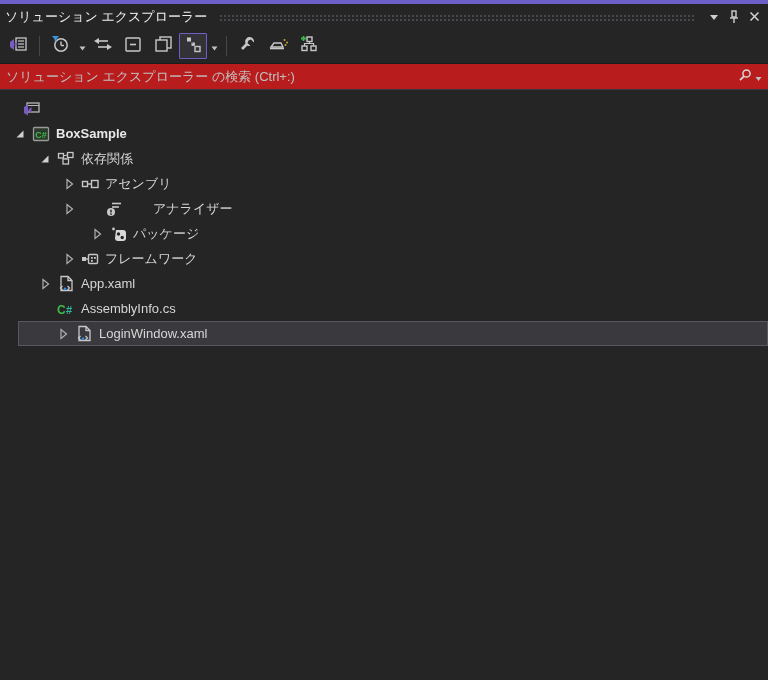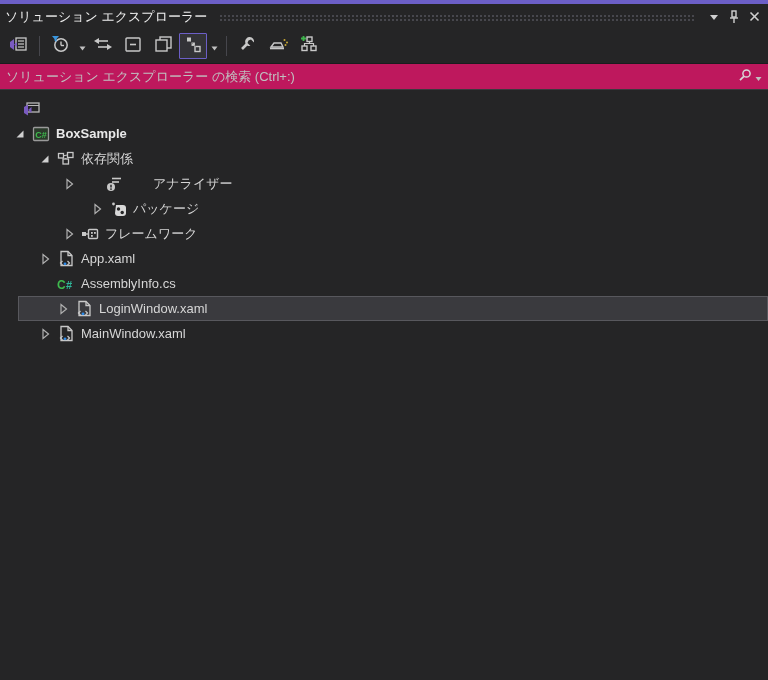--- a/index.html
+++ b/index.html
@@ -20,21 +20,21 @@
     background-size:4px 4px; background-position:0 1px; }
   .tb-btn { width:20px; height:18px; display:flex; align-items:center; justify-content:center; color:#d0d0d0; cursor:pointer; }
   .tb-btn svg { display:block; }
 
   .toolbar { height:34px; flex:none; display:flex; align-items:center; padding:0 4px; gap:2px; }
   .tool-btn { width:28px; height:26px; display:flex; align-items:center; justify-content:center; border:1px solid transparent; border-radius:1px; position:relative; cursor:pointer; }
   .tool-btn.active { border-color:#6c5fc7; background:#333337; }
   .tool-sep { width:1px; height:20px; background:#46464c; margin:0 5px; flex:none; }
   .dd-caret { width:10px; height:26px; display:flex; align-items:center; justify-content:center; cursor:pointer; }
 
-  .search-row { height:27px; flex:none; background:#be185d; border-top:1px solid #1c1c1e; border-bottom:1px solid #3a3a3e;
+  .search-row { height:27px; flex:none; background:#b91c1c; border-top:1px solid #1c1c1e; border-bottom:1px solid #3a3a3e;
     display:flex; align-items:center; padding:0 6px; }
   .search-input { flex:1; background:transparent; border:none; outline:none; color:#c8c8c8; font-size:13px;
     font-family:"Liberation Sans","DejaVu Sans",sans-serif; }
   .search-input::placeholder { color:#c0c0c0; opacity:1; }
   .search-icons { display:flex; align-items:center; gap:3px; color:#d8d8d8; }
 
   .tree { flex:1; padding-top:6px; overflow:hidden; position:relative; }
   .tree-row { height:25px; display:flex; align-items:center; font-size:13px; color:#d6d6d6; white-space:nowrap; cursor:pointer; border:1px solid transparent; }
   .tree-row.selected { background:#3a3a3e; border-color:#58585d; }
   .tree-row.bold { font-weight:bold; color:#e9e9e9; }
@@ -216,20 +216,35 @@
           <svg width="18" height="15" viewBox="0 0 18 15">
     <rect x="1.5" y="2.5" width="5" height="4.5" fill="none" stroke="#c8c8c8" stroke-width="1.3"></rect>
     <rect x="10.5" y="1.5" width="5.5" height="5" fill="none" stroke="#c8c8c8" stroke-width="1.3"></rect>
     <rect x="6" y="8" width="5.5" height="5" fill="none" stroke="#c8c8c8" stroke-width="1.3"></rect>
     <line x1="6.5" y1="4.8" x2="10.5" y2="4" stroke="#c8c8c8" stroke-width="1.1"></line>
     <line x1="8.8" y1="8" x2="8.8" y2="7" stroke="#c8c8c8" stroke-width="1.1"></line>
           </svg>
         </span>
         <span class="row-label">依存関係</span>
       </div>
+      <div class="tree-row" style="padding-left: 57px;">
+        <span class="twisty">
+          <svg width="12" height="12" viewBox="0 0 12 12">
+            <polygon points="4,1.5 9.5,6 4,10.5" fill="none" stroke="#b0b0b0" stroke-width="1.2"></polygon>
+          </svg>
+        </span>
+        <span class="row-icon">
+          <svg width="18" height="12" viewBox="0 0 18 12">
+    <rect x="1.5" y="3.5" width="5" height="5" fill="none" stroke="#c8c8c8" stroke-width="1.4"></rect>
+    <line x1="6.5" y1="6" x2="10.5" y2="6" stroke="#c8c8c8" stroke-width="1.4"></line>
+    <rect x="10.5" y="2.5" width="6.5" height="7" fill="none" stroke="#c8c8c8" stroke-width="1.4"></rect>
+          </svg>
+        </span>
+        <span class="row-label">アセンブリ</span>
+      </div>
       <div class="tree-row" style="padding-left: 57px; gap: 24px;">
         <span class="twisty">
           <svg width="12" height="12" viewBox="0 0 12 12">
             <polygon points="4,1.5 9.5,6 4,10.5" fill="none" stroke="#b0b0b0" stroke-width="1.2"></polygon>
           </svg>
         </span>
         <span class="row-icon">
           <svg width="17" height="16" viewBox="0 0 17 16">
     <line x1="6" y1="2.5" x2="15" y2="2.5" stroke="#c8c8c8" stroke-width="1.6"></line>
     <line x1="6" y1="6" x2="13" y2="6" stroke="#c8c8c8" stroke-width="1.6"></line>
@@ -311,32 +326,15 @@
           <svg width="16" height="17" viewBox="0 0 16 17">
     <path d="M3 1.5 h7 l4 4 v10 h-11 z" fill="none" stroke="#c8c8c8" stroke-width="1.3"></path>
     <path d="M10 1.5 v4 h4" fill="none" stroke="#c8c8c8" stroke-width="1.3"></path>
     <path d="M4.5 11 l-2 2 2 2" fill="none" stroke="#c8c8c8" stroke-width="1.2"></path>
     <path d="M9.5 11 l2 2 -2 2" fill="none" stroke="#c8c8c8" stroke-width="1.2"></path>
     <circle cx="7" cy="13.8" r="1.4" fill="#2d8ceb"></circle>
           </svg>
         </span>
         <span class="row-label">LoginWindow.xaml</span>
       </div>
-      <div class="tree-row" style="padding-left: 33px;">
-        <span class="twisty">
-          <svg width="12" height="12" viewBox="0 0 12 12">
-            <polygon points="4,1.5 9.5,6 4,10.5" fill="none" stroke="#b0b0b0" stroke-width="1.2"></polygon>
-          </svg>
-        </span>
-        <span class="row-icon">
-          <svg width="16" height="17" viewBox="0 0 16 17">
-    <path d="M3 1.5 h7 l4 4 v10 h-11 z" fill="none" stroke="#c8c8c8" stroke-width="1.3"></path>
-    <path d="M10 1.5 v4 h4" fill="none" stroke="#c8c8c8" stroke-width="1.3"></path>
-    <path d="M4.5 11 l-2 2 2 2" fill="none" stroke="#c8c8c8" stroke-width="1.2"></path>
-    <path d="M9.5 11 l2 2 -2 2" fill="none" stroke="#c8c8c8" stroke-width="1.2"></path>
-    <circle cx="7" cy="13.8" r="1.4" fill="#2d8ceb"></circle>
-          </svg>
-        </span>
-        <span class="row-label">MainWindow.xaml</span>
-      </div>
     </div>
 
 </div>
 
 </body></html>

